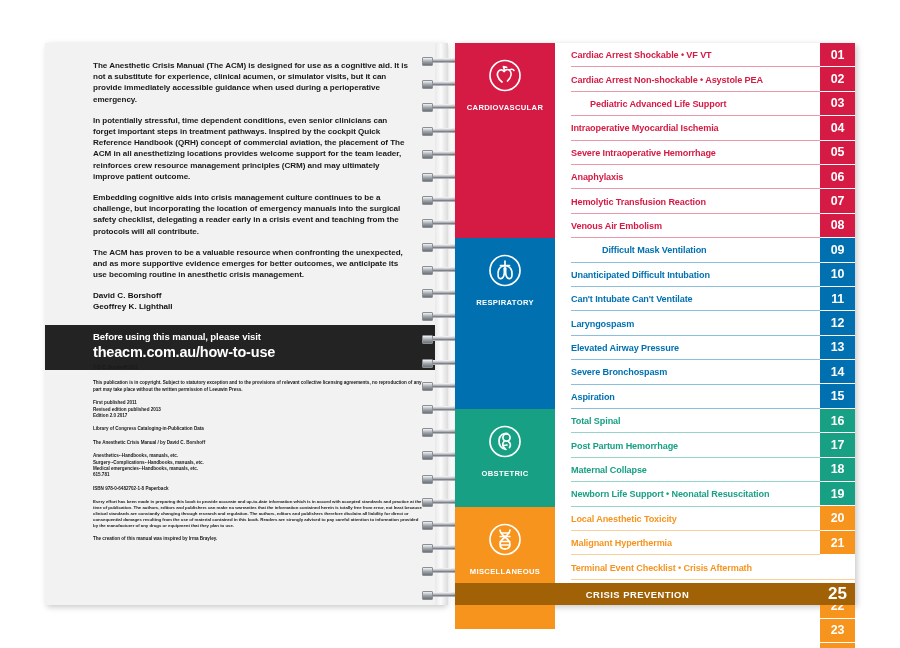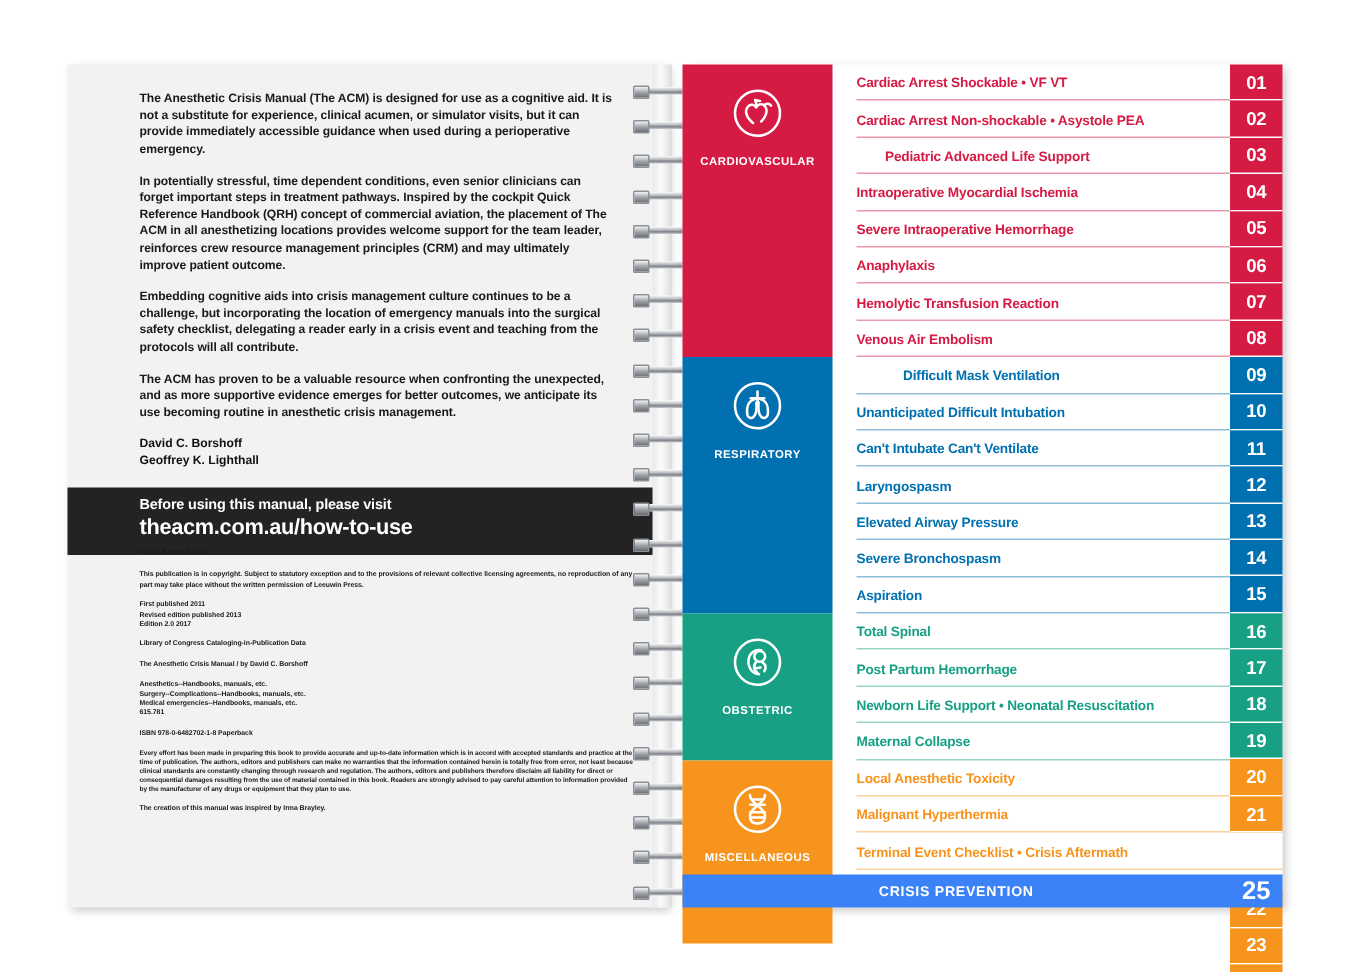--- a/index.html
+++ b/index.html
@@ -60,21 +60,21 @@
   .row{position:relative;height:24.4px;box-sizing:border-box;}
   .row .rlabel{position:absolute;left:16px;top:50%;transform:translateY(-50%);
     font-size:9.1px;font-weight:bold;letter-spacing:-.12px;white-space:nowrap;}
   .row .rule{position:absolute;left:16px;right:0;bottom:0;height:1px;opacity:.45;}
 
   .numcol{position:absolute;left:365px;top:0;width:35px;}
   .numcell{position:relative;height:24.4px;border-bottom:1.4px solid #fff;box-sizing:border-box;}
   .numcell span{position:absolute;left:0;right:0;top:50%;transform:translateY(-50%);
     text-align:center;color:#fff;font-weight:bold;font-size:12.4px;letter-spacing:-.2px;}
 
-  .bottombar{position:absolute;left:0;bottom:0;width:400px;height:22px;background:#3b82f6;}
+  .bottombar{position:absolute;left:0;bottom:0;width:400px;height:22px;background:#a16207;}
   .bottombar .bl{position:absolute;left:0;width:365px;text-align:center;top:50%;
     transform:translateY(-50%);color:#fff;font-weight:bold;font-size:9.4px;letter-spacing:.5px;}
   .bottombar .bn{position:absolute;left:365px;width:35px;text-align:center;top:50%;
     transform:translateY(-50%);color:#fff;font-weight:bold;font-size:17px;}
 </style>
 </head>
 <body>
 
 <div id="page">
 
@@ -316,25 +316,25 @@
         <div class="rows" style="top: 366px;">
           <div class="row">
             <div class="rlabel" style="color: rgb(24, 160, 133);">Total Spinal</div>
             <div class="rule" style="background: rgb(24, 160, 133);"></div>
           </div>
           <div class="row">
             <div class="rlabel" style="color: rgb(24, 160, 133);">Post Partum Hemorrhage</div>
             <div class="rule" style="background: rgb(24, 160, 133);"></div>
           </div>
           <div class="row">
+            <div class="rlabel" style="color: rgb(24, 160, 133);">Maternal Collapse</div>
+            <div class="rule" style="background: rgb(24, 160, 133);"></div>
+          </div>
+          <div class="row">
             <div class="rlabel" style="color: rgb(24, 160, 133);">Newborn Life Support • Neonatal Resuscitation</div>
-            <div class="rule" style="background: rgb(24, 160, 133);"></div>
-          </div>
-          <div class="row">
-            <div class="rlabel" style="color: rgb(24, 160, 133);">Maternal Collapse</div>
             <div class="rule" style="background: rgb(24, 160, 133);"></div>
           </div>
         </div>
         <div class="sectionblk" style="top: 463.6px; height: 122px; background: rgb(247, 148, 30);">
           <div class="sicon"><svg width="38" height="38" viewBox="0 0 38 38">
               <circle cx="19" cy="18.5" r="15" fill="none" stroke="#ffffff" stroke-width="1.7"></circle>
               <path d="M14 9 C14 15 24 17 24 23 C24 27 21.5 28 19 28" stroke="#ffffff" fill="none" stroke-width="1.7" stroke-linecap="round" stroke-linejoin="round"></path>
               <path d="M24 9 C24 15 14 17 14 23 C14 27 16.5 28 19 28" stroke="#ffffff" fill="none" stroke-width="1.7" stroke-linecap="round" stroke-linejoin="round"></path>
               <path d="M15.2 12 L22.8 12" stroke="#ffffff" fill="none" stroke-width="1.7" stroke-linecap="round" stroke-linejoin="round"></path>
               <path d="M14.2 15.5 L23.8 15.5" stroke="#ffffff" fill="none" stroke-width="1.7" stroke-linecap="round" stroke-linejoin="round"></path>

